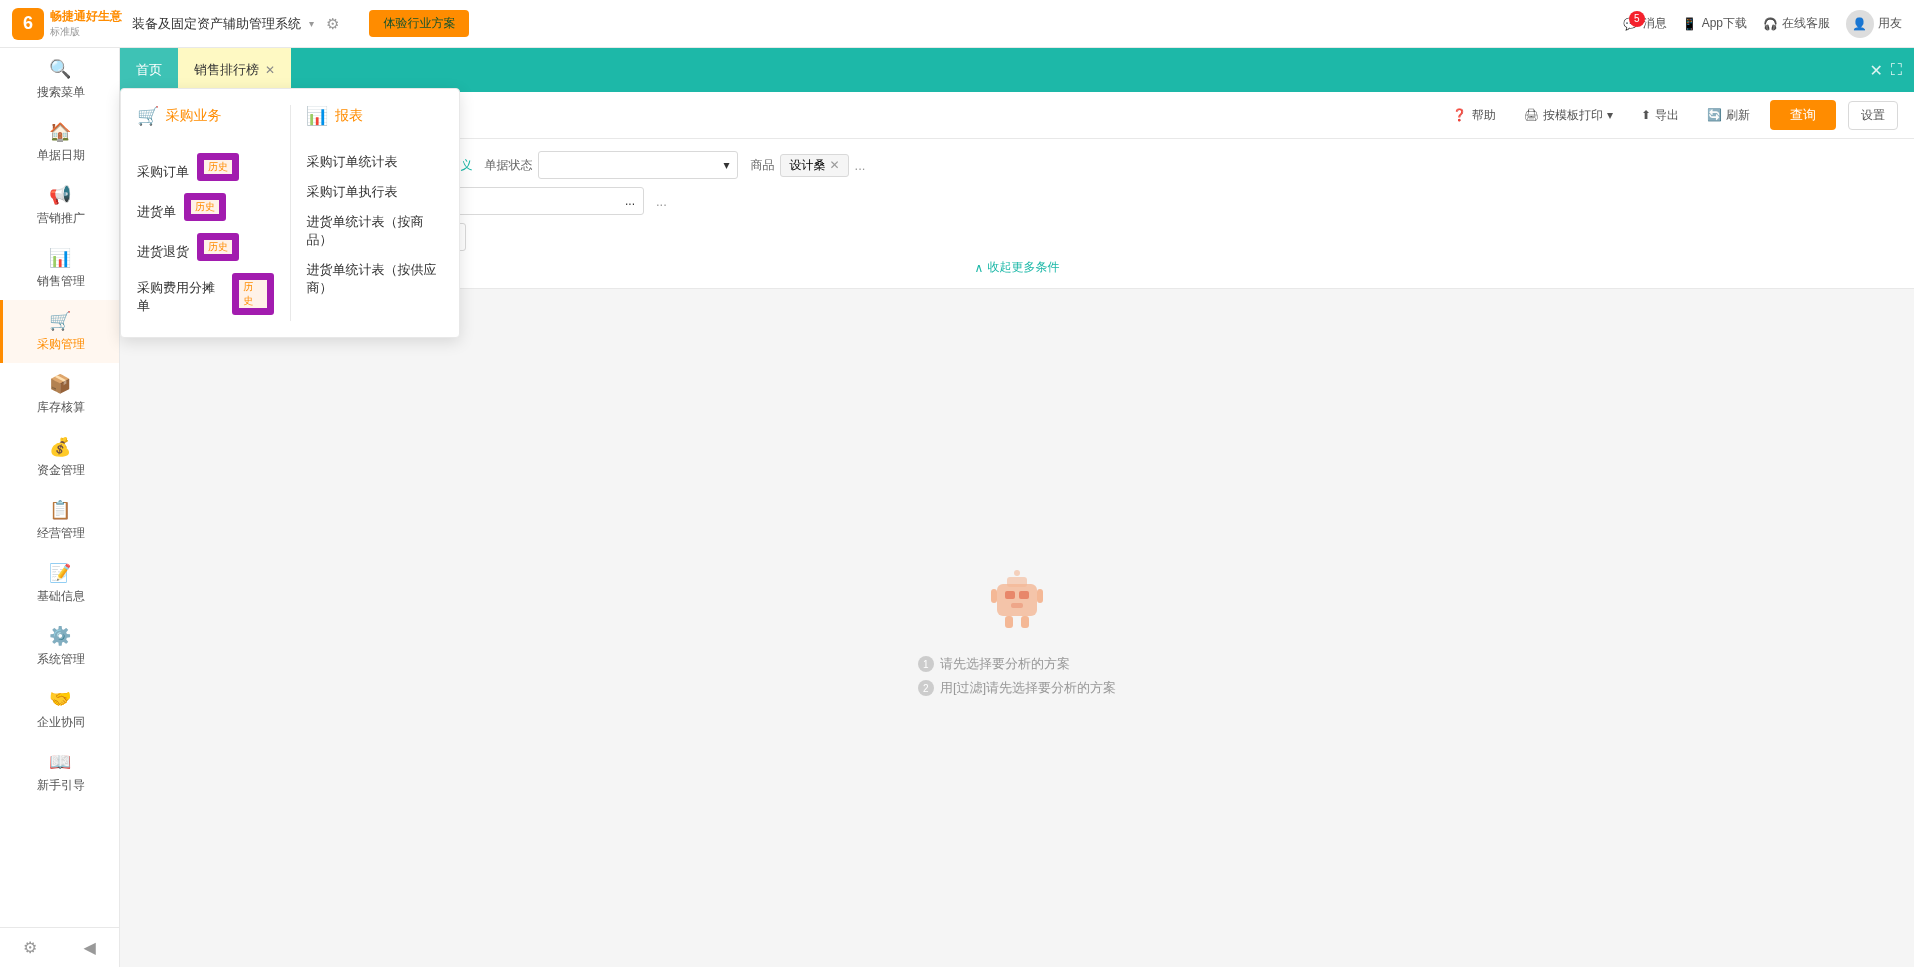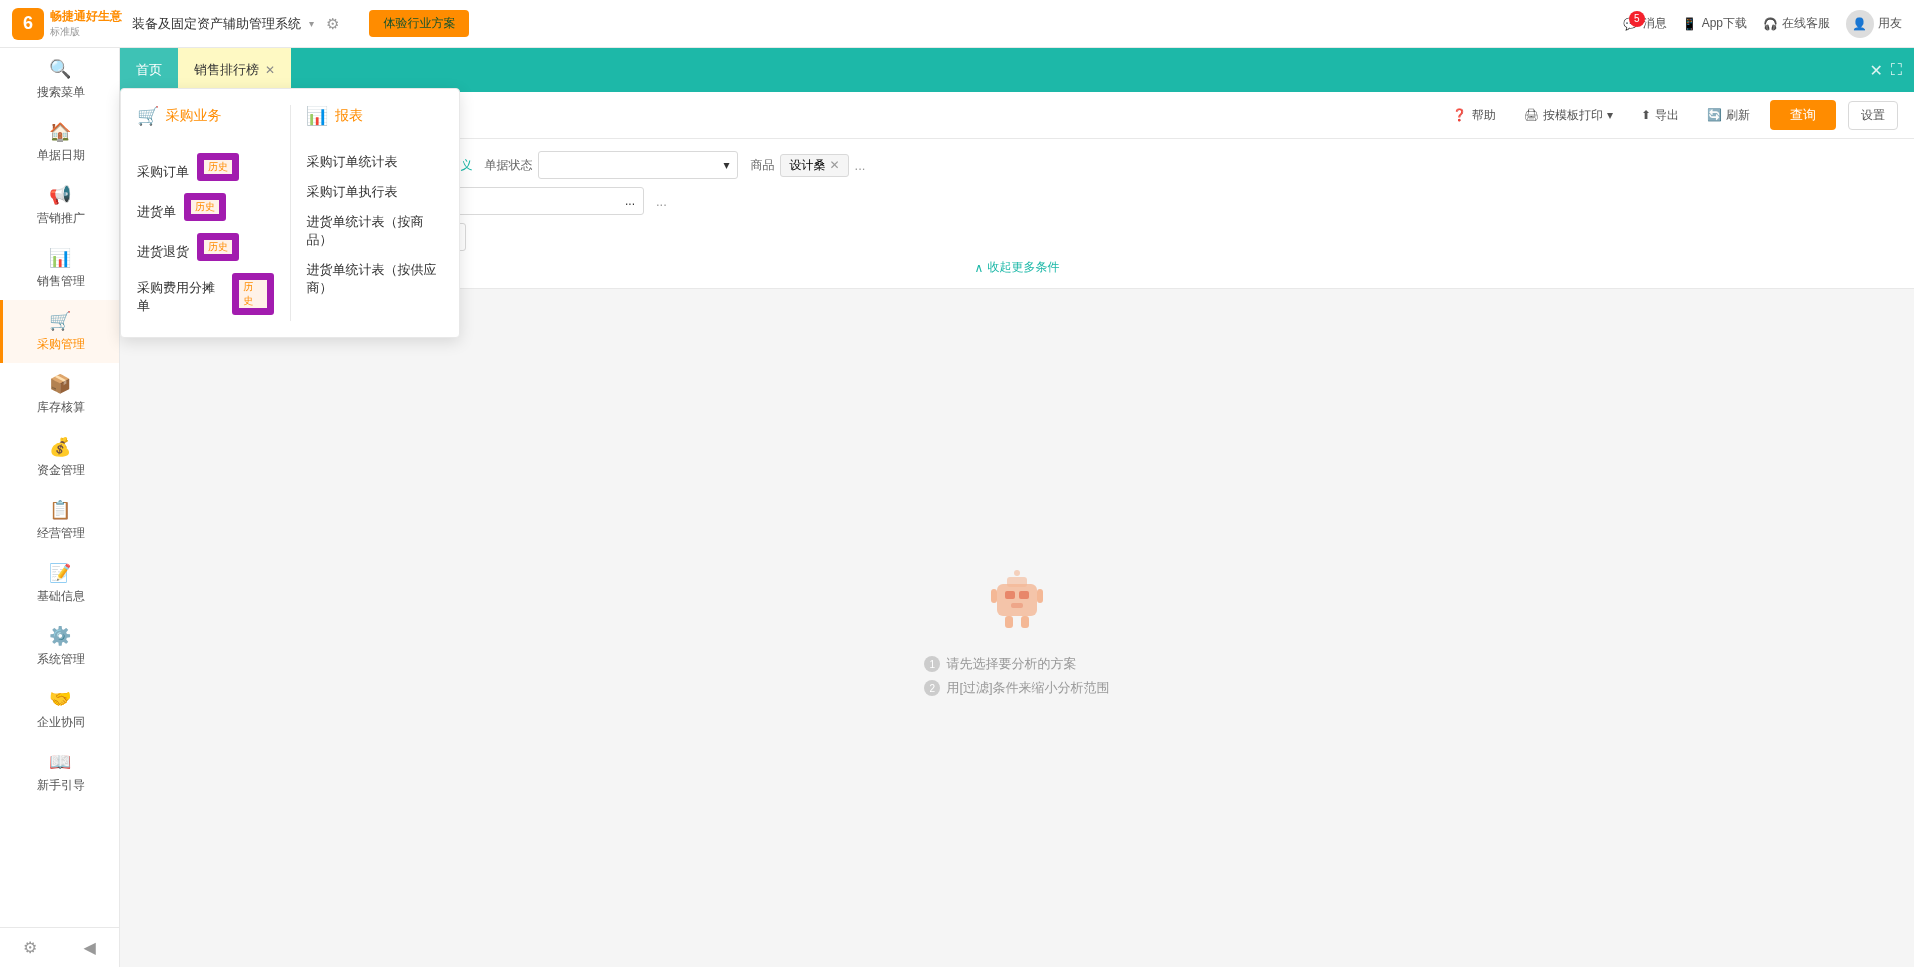--- a/index.html
+++ b/index.html
@@ -642,21 +642,21 @@
           <circle cx="40" cy="14" r="3" fill="#f4b896" opacity="0.6"></circle>
           <rect x="34" y="44" width="12" height="5" rx="2" fill="#e8876a" opacity="0.5"></rect>
         </svg>
         <div class="empty-tips">
           <div class="empty-tip">
             <span class="tip-num">1</span>
             <span>请先选择要分析的方案</span>
           </div>
           <div class="empty-tip">
             <span class="tip-num">2</span>
-            <span>用[过滤]条件来缩小分析范围</span>
+            <span>用[过滤]请先选择要分析的方案</span>
           </div>
         </div>
       </div>
 
     </div>
   </div>
 </div>
 
 <div class="dropdown-menu">
   <div class="dropdown-cols">

